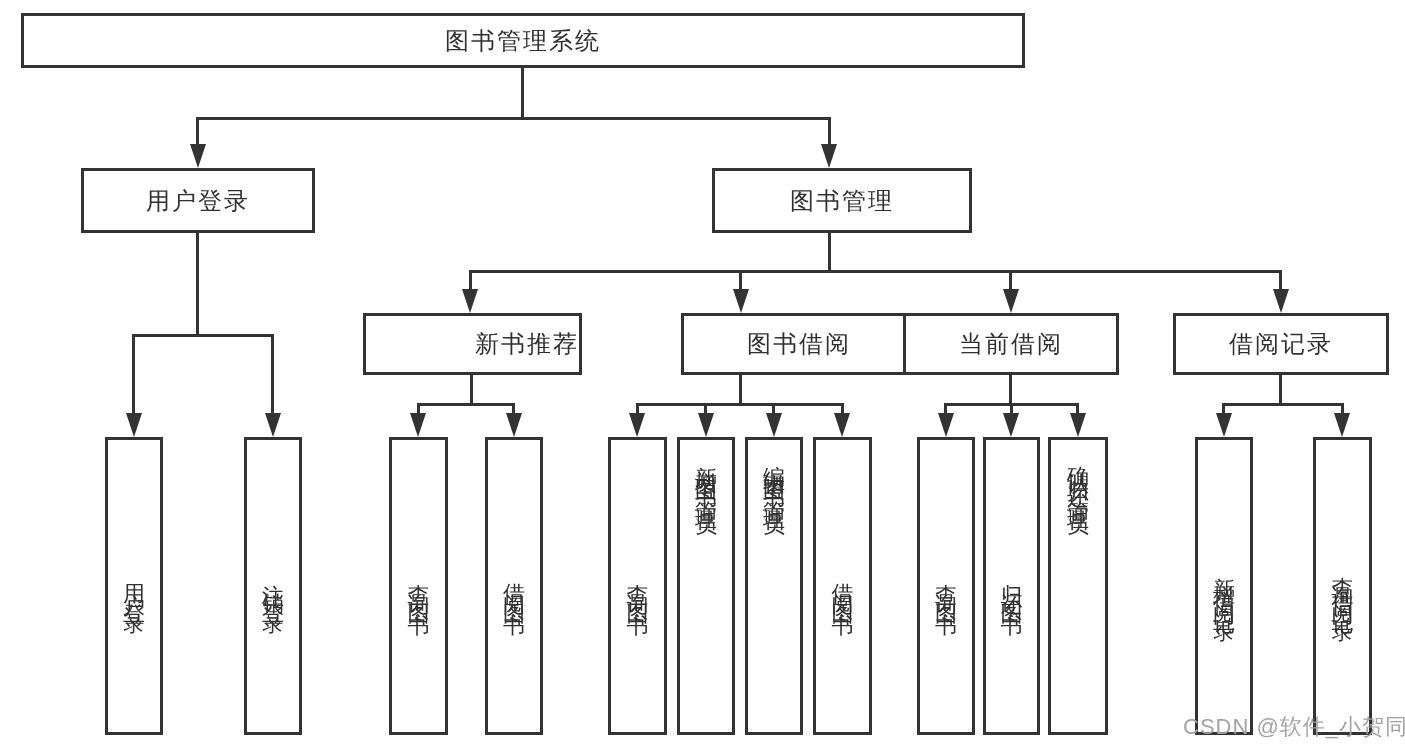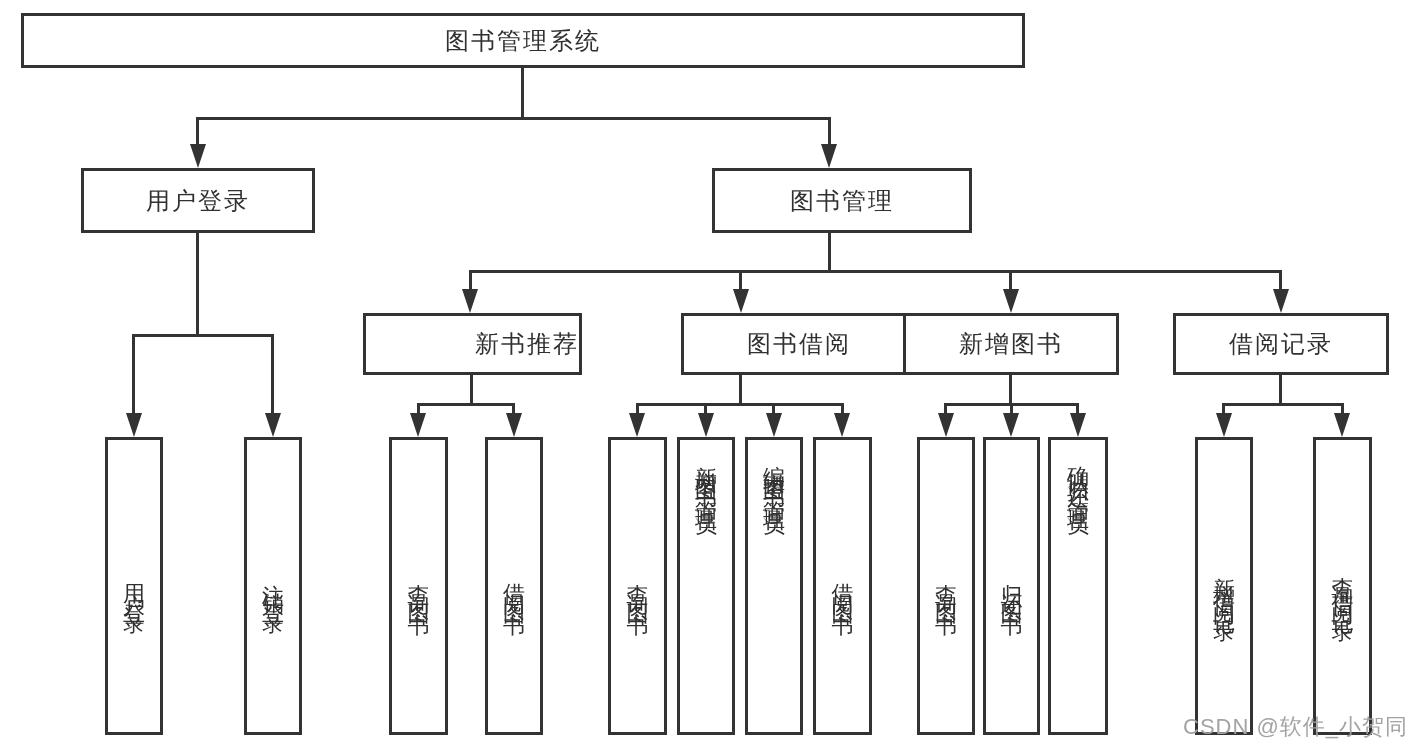--- a/index.html
+++ b/index.html
@@ -101,21 +101,21 @@
   <div class="vline" style="left:1279px; top:270px; height:22px;"></div>
   <div class="arrow" style="left:1273px; top:289px;"></div>
 
   <div class="box hbox" style="left:363px; top:313px; width:219px; height:62px;justify-content:flex-end;">
     <span>新书推荐</span>
   </div>
   <div class="box hbox" style="left:645px; top:313px; width:236px; height:62px;margin-left:36px;">
     <span>图书借阅</span>
   </div>
   <div class="box hbox" style="left:903px; top:313px; width:216px; height:62px;">
-    <span>新增图书</span>
+    <span>当前借阅</span>
   </div>
   <div class="box hbox" style="left:1173px; top:313px; width:216px; height:62px;">
     <span>借阅记录</span>
   </div>
 
   <div class="vline" style="left:470px; top:375px; height:31px;"></div>
   <div class="hline" style="left:417px; top:403px; width:97px;"></div>
   <div class="vline" style="left:417px; top:403px; height:14px;"></div>
   <div class="arrow" style="left:410px; top:413px;"></div>
   <div class="vline" style="left:512px; top:403px; height:14px;"></div>

